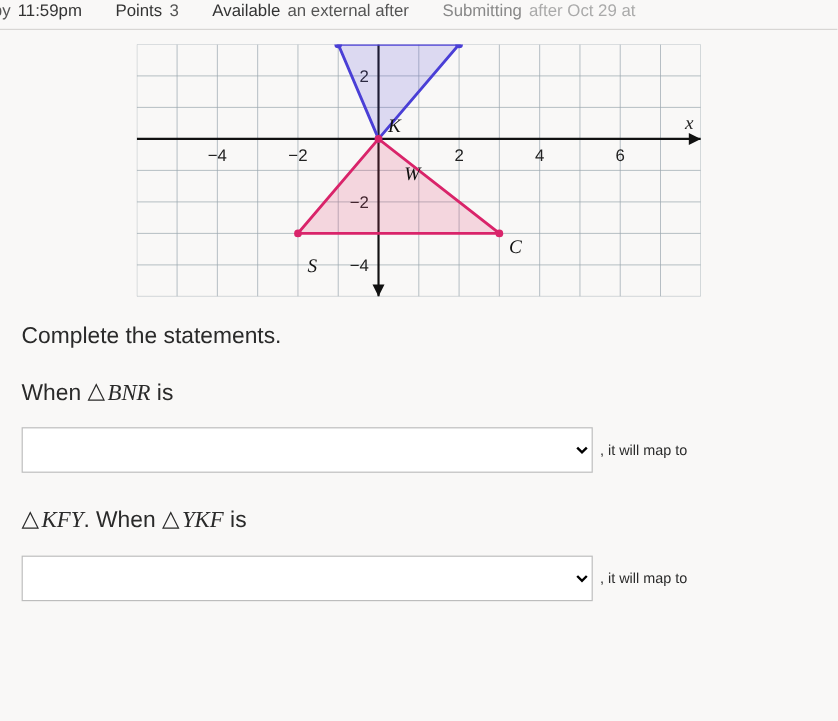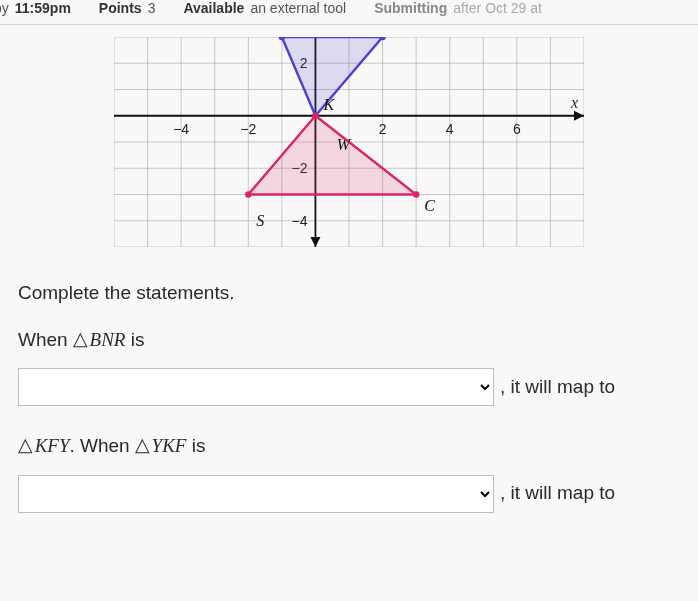--- a/index.html
+++ b/index.html
@@ -15,40 +15,40 @@
   .header {
     display: flex;
     gap: 28px;
     padding: 0 0 8px 0;
     font-size: 14px;
     color: #3a3a3a;
     border-bottom: 1px solid #d8d6d4;
     align-items: baseline;
   }
   .header .h-item { display: flex; gap: 6px; align-items: baseline; }
-  .header .h-label { font-weight: 700; color: #333; }
+  .header .h-label { font-weight: 400; color: #333; }
   .header .h-val { color: #555; }
   .header .avail .h-label{ color:#888; }
   .header .avail .h-val  { color:#aaa; }
   .header .crop-left { margin-left: -6px; }
 
   .graph-wrap {
     display:flex;
     justify-content:center;
     padding: 12px 0 4px 0;
   }
   svg.graph { display:block; }
 
   .content {
     padding: 4px 18px 0 18px;
     font-size: 19px;
     color: #2a2a2a;
     line-height: 1.5;
   }
-  .content p { margin: 24px 0 18px 0; }
+  .content p { margin: 12px 0 18px 0; }
 
   .statement { margin-bottom: 26px; }
   .prefix { margin-bottom: 14px; }
 
   .math { font-family: "Times New Roman", Times, serif; font-style: italic; }
   .tri {
     font-family: "Times New Roman", Times, serif;
     font-style: normal;
     display: inline-block;
     position: relative;
@@ -63,39 +63,39 @@
     margin-bottom: 20px;
   }
   select.answer {
     width: 476px;
     height: 38px;
     border: 1px solid #bdbdbd;
     background: #fff;
     font-size: 14px;
     padding: 4px 6px;
   }
-  .after-text { font-size: 19px; color:#2a2a2a; }
+  .after-text { font-size: 12px; color:#2a2a2a; }
 
   .final { margin-top: 2px; }
 </style>
 </head>
 <body>
 
 <div class="header">
   <div class="h-item crop-left">
     <span class="h-val">by</span>
     <span class="h-label">11:59pm</span>
   </div>
   <div class="h-item">
     <span class="h-label">Points</span>
     <span class="h-val">3</span>
   </div>
   <div class="h-item">
     <span class="h-label">Available</span>
-    <span class="h-val">an external tool</span>
+    <span class="h-val">an external after</span>
   </div>
   <div class="h-item avail">
     <span class="h-label">Submitting</span>
     <span class="h-val">after Oct 29 at</span>
   </div>
 </div>
 
 <div class="graph-wrap">
   <svg class="graph" width="470" height="210" viewBox="0 0 470 210">
       <line x1="0" y1="0" x2="0" y2="210" stroke="#9aa7b0" stroke-width="0.6"></line>

